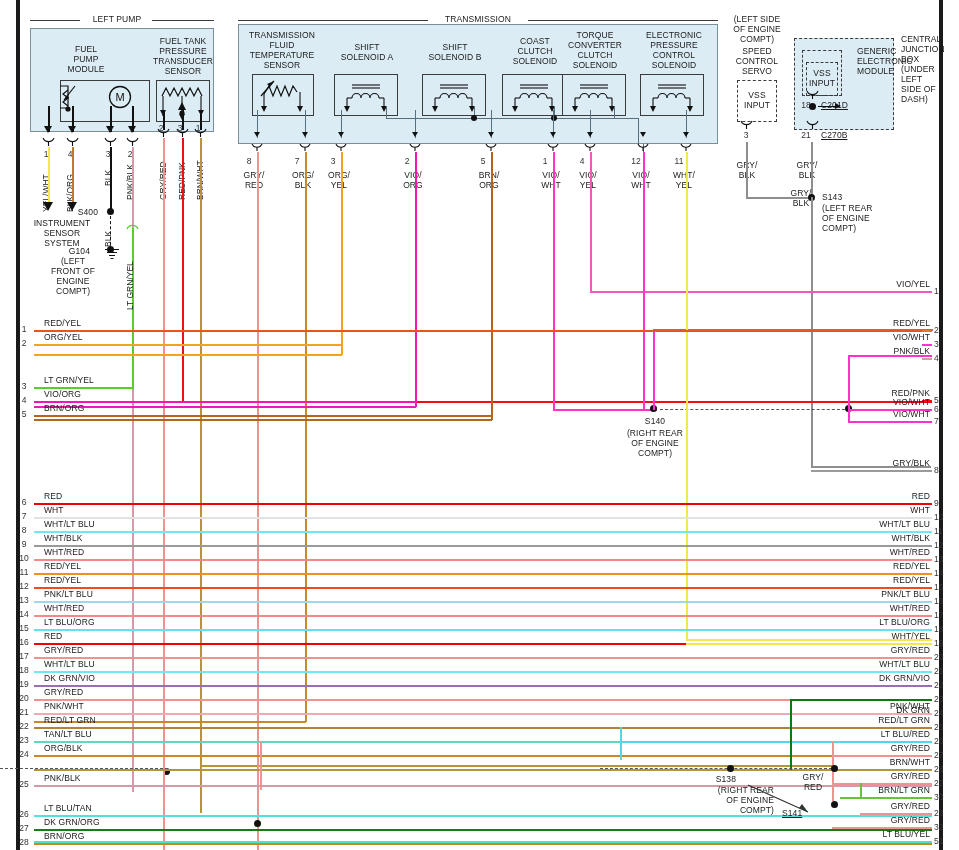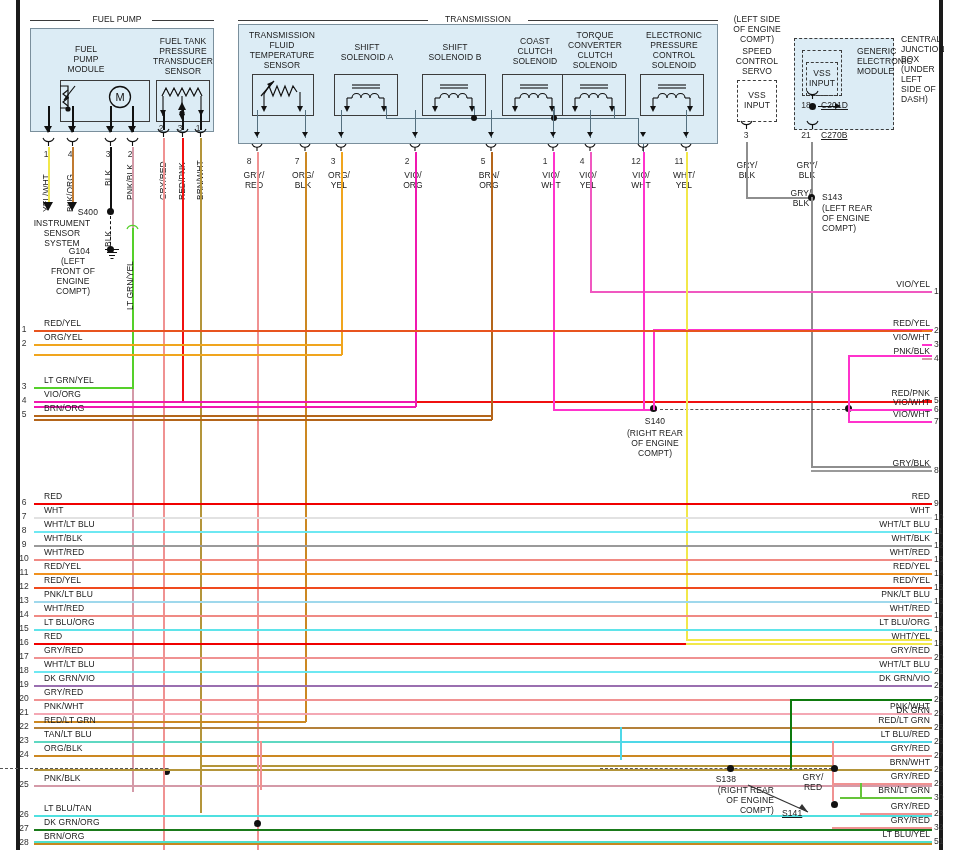--- a/index.html
+++ b/index.html
@@ -43,21 +43,21 @@
 
 <div id="page">
 
   <div class="page-edge-outer" style="left:0;"></div>
   <div class="page-edge l"></div>
   <div class="page-edge r"></div>
   <div class="page-edge-outer" style="left:943px;"></div>
 
   <div class="sect-line" style="left:30px;top:20px;width:50px;"></div>
   <div class="sect-line" style="left:152px;top:20px;width:62px;"></div>
-  <div class="lbl" style="left:72px;top:14px;width:90px;">FUEL PUMP</div>
+  <div class="lbl" style="left:72px;top:14px;width:90px;">LEFT PUMP</div>
 
   <div class="box" style="left:30px;top:28px;width:184px;height:104px;"></div>
 
   <div class="lbl" style="left:48px;top:44px;width:76px;">FUEL
 PUMP
 MODULE</div>
   <div class="plain" style="left:60px;top:80px;width:90px;height:42px;"></div>
 
   <svg style="position:absolute;left:44px;top:82px;width:44px;height:40px;">
     <polyline points="16,4 24,4 24,26 16,26" fill="none" stroke="#111" stroke-width="1.2"></polyline>

